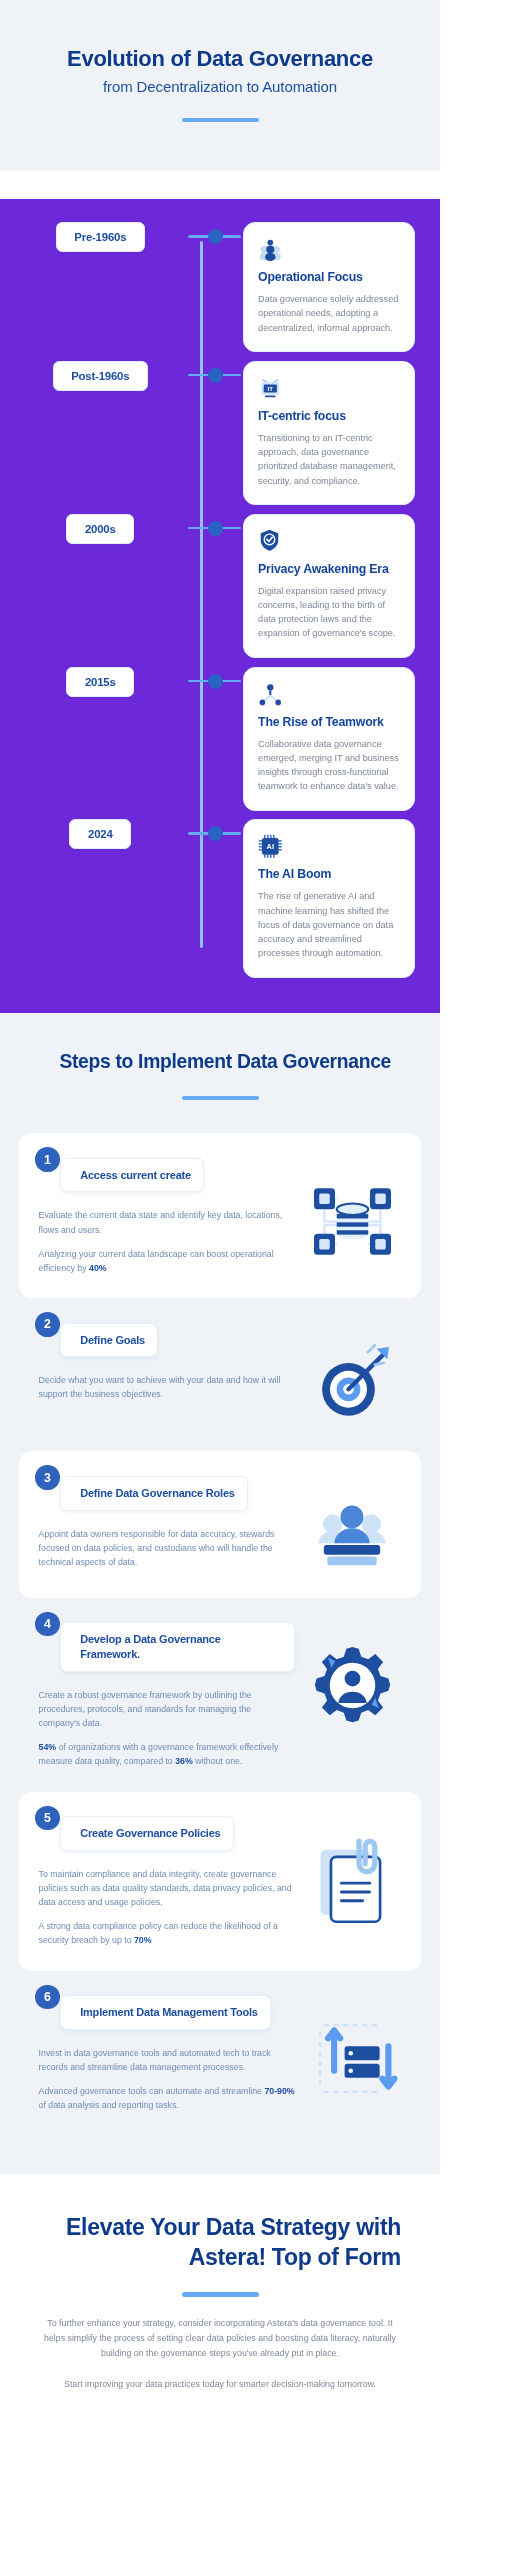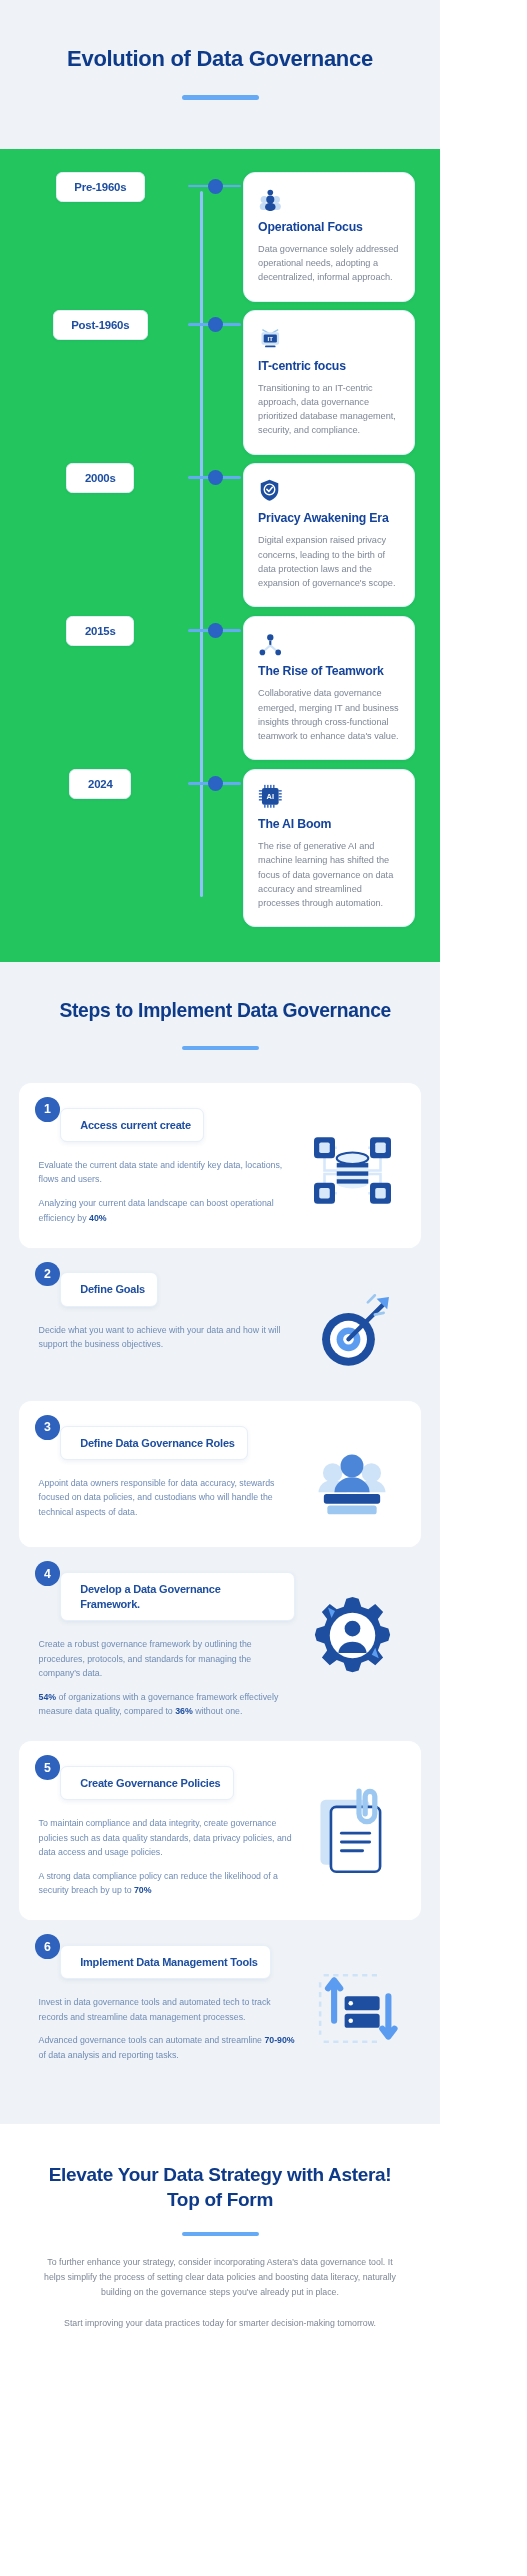--- a/index.html
+++ b/index.html
@@ -29,21 +29,21 @@
     color: #1b4f9c;
     margin-top: 5.3px;
     letter-spacing: -0.1px;
   }
   .rule {
     width: 77px; height: 4.4px; border-radius: 2.6px;
     background: #66aaf5; margin: 23px auto 0;
   }
 
   
-  .timeline-wrap { background: #22c55e; padding: 23px 0 26px; position: relative; }
+  .timeline-wrap { background: #6d28d9; padding: 23px 0 26px; position: relative; margin-top: 28px; }
   .timeline { position: relative; padding: 0 12.3px; }
   .axis {
     position: absolute; left: 200px; top: 19.3px; bottom: 30px;
     width: 2.6px; background: #8fc2f8; border-radius: 1.8px;
   }
   .trow { position: relative; display: flex; align-items: flex-start; margin-bottom: 8.8px; }
   .era-col { width: 176px; flex: 0 0 176px; display: flex; justify-content: center; }
   .era-pill {
     background: #ffffff;
     border: 0.9px solid #e2ecf7;
@@ -124,36 +124,38 @@
     font-size: 8.8px; line-height: 1.62; color: #6f8bb5;
     letter-spacing: -0.02px; margin-bottom: 9.7px;
   }
   .step p:last-child { margin-bottom: 0; }
   .step p b { color: #1d4ea0; font-weight: 700; }
   .step-art { flex: 0 0 98px; display: flex; align-items: center; justify-content: center; padding-top: 23px; }
 
   
   .footer { background: #ffffff; padding: 39px 39px 47px; text-align: center; }
   .footer h2 {
-    font-size: 19px; font-weight: 700; color: #0e3a8a; line-height: 1.3;
+    font-size: 23px; font-weight: 700; color: #0e3a8a; line-height: 1.3;
     letter-spacing: -0.3px;
+    text-align: right;
   }
   .footer .rule { margin-top: 19.3px; }
   .footer p {
     font-size: 8.8px; line-height: 1.7; color: #7e8797; margin-top: 19.3px;
   }
   .footer p.second { margin-top: 16px; }
 </style>
 </head>
 <body>
 
 <div class="page">
 
   <section class="hero">
     <h1>Evolution of Data Governance</h1>
+    <h2>from Decentralization to Automation</h2>
     <div class="rule"></div>
   </section>
 
   <section class="timeline-wrap">
     <div class="timeline">
       <div class="axis"></div>
 
       <div class="trow">
         <div class="era-col">
           <div class="era-pill">Pre-1960s</div>

